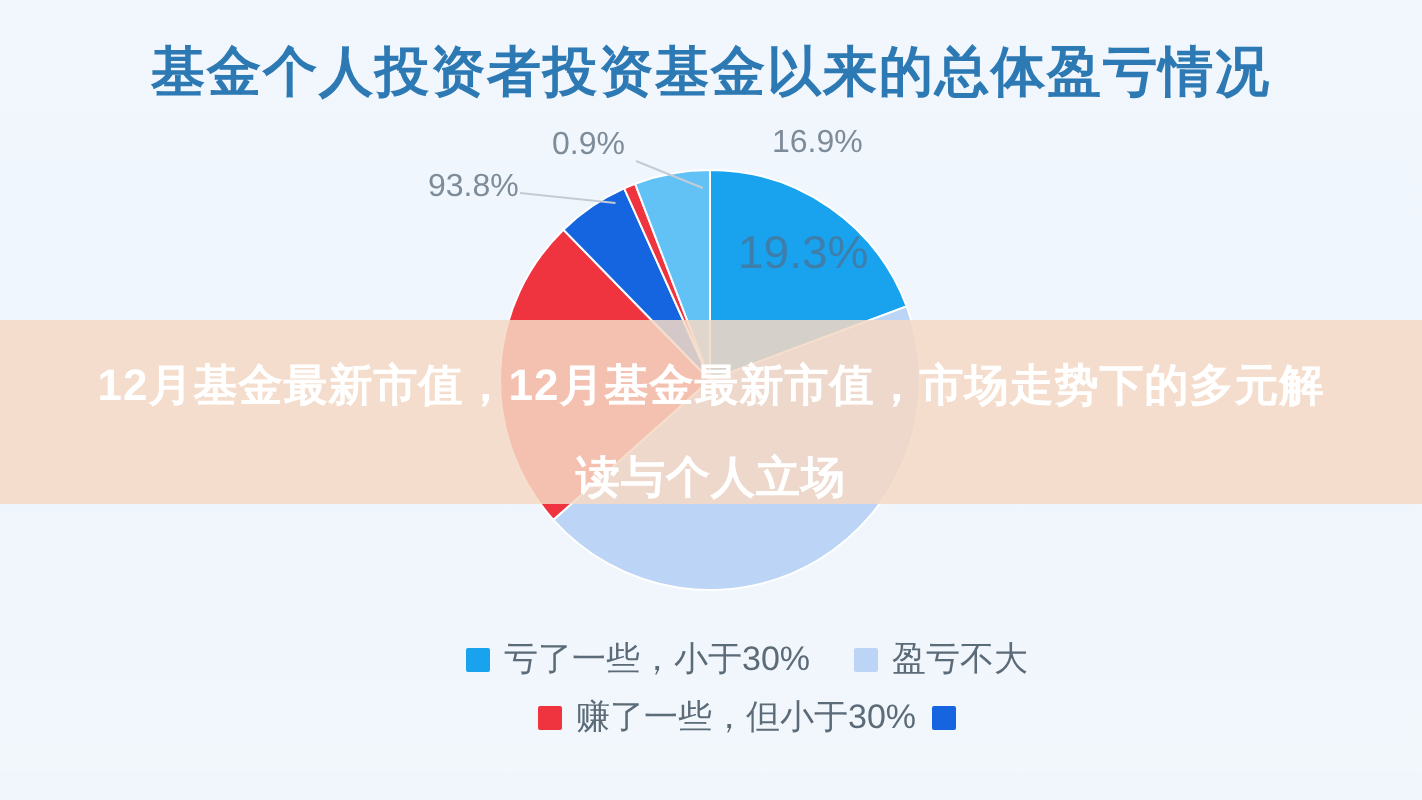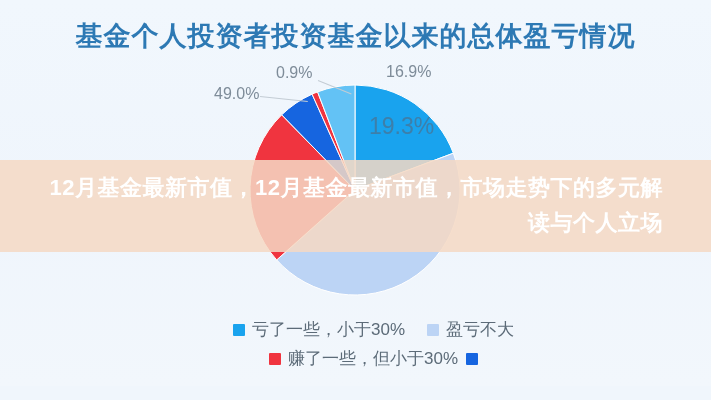--- a/index.html
+++ b/index.html
@@ -55,24 +55,24 @@
   #overlay-band {
     position:absolute;
     left:0; top:160px;
     width:711px; height:92px;
     background:rgba(244,216,196,0.86);
   }
   #overlay-text {
     position:absolute;
     left:0; top:170px;
     width:711px;
-    text-align:right;
+    text-align:center;
     font-size:22px;
     font-weight:bold;
-    line-height:35px;
+    line-height:46px;
     color:#ffffff;
     letter-spacing:0.5px;
     padding:0 48px;
   }
 
   
   #legend {
     position:absolute;
     left:0; top:318px;
     width:711px;
@@ -112,21 +112,21 @@
           <path d="M 105 105 L 26.68 174.93 A 105 105 0 0 1 31.69 29.83 Z" fill="#f0343f" stroke="#ffffff" stroke-width="1"></path>
           <path d="M 105 105 L 31.69 29.83 A 105 105 0 0 1 62.09 9.17 Z" fill="#1665e0" stroke="#ffffff" stroke-width="1"></path>
           <path d="M 105 105 L 62.09 9.17 A 105 105 0 0 1 67.58 6.90 Z" fill="#f0343f" stroke="#ffffff" stroke-width="1"></path>
           <path d="M 105 105 L 67.58 6.90 A 105 105 0 0 1 105.00 0.00 Z" fill="#63c2f5" stroke="#ffffff" stroke-width="1"></path>
         </g>
     </svg>
   </div>
 
   <div class="slice-label" id="lbl-58" style="left:386px; top:63px;">16.9%</div>
   <div class="slice-label" id="lbl-09" style="left:276px; top:64px;">0.9%</div>
-  <div class="slice-label" id="lbl-56" style="left:214px; top:85px;">49.0%</div>
+  <div class="slice-label" id="lbl-56" style="left:214px; top:85px;">93.8%</div>
   <div class="slice-label inner" id="lbl-193" style="left:369px; top:113px;">19.3%</div>
 
   <div class="leader" style="left:318px; top:80px; width:36px; transform:rotate(22deg);"></div>
   <div class="leader" style="left:260px; top:96px; width:48px; transform:rotate(6deg);"></div>
 
   <div id="overlay-band"></div>
   <div id="overlay-text">12月基金最新市值，12月基金最新市值，市场走势下的多元解读与个人立场</div>
 
   <div id="legend">
     <div class="legend-row">

